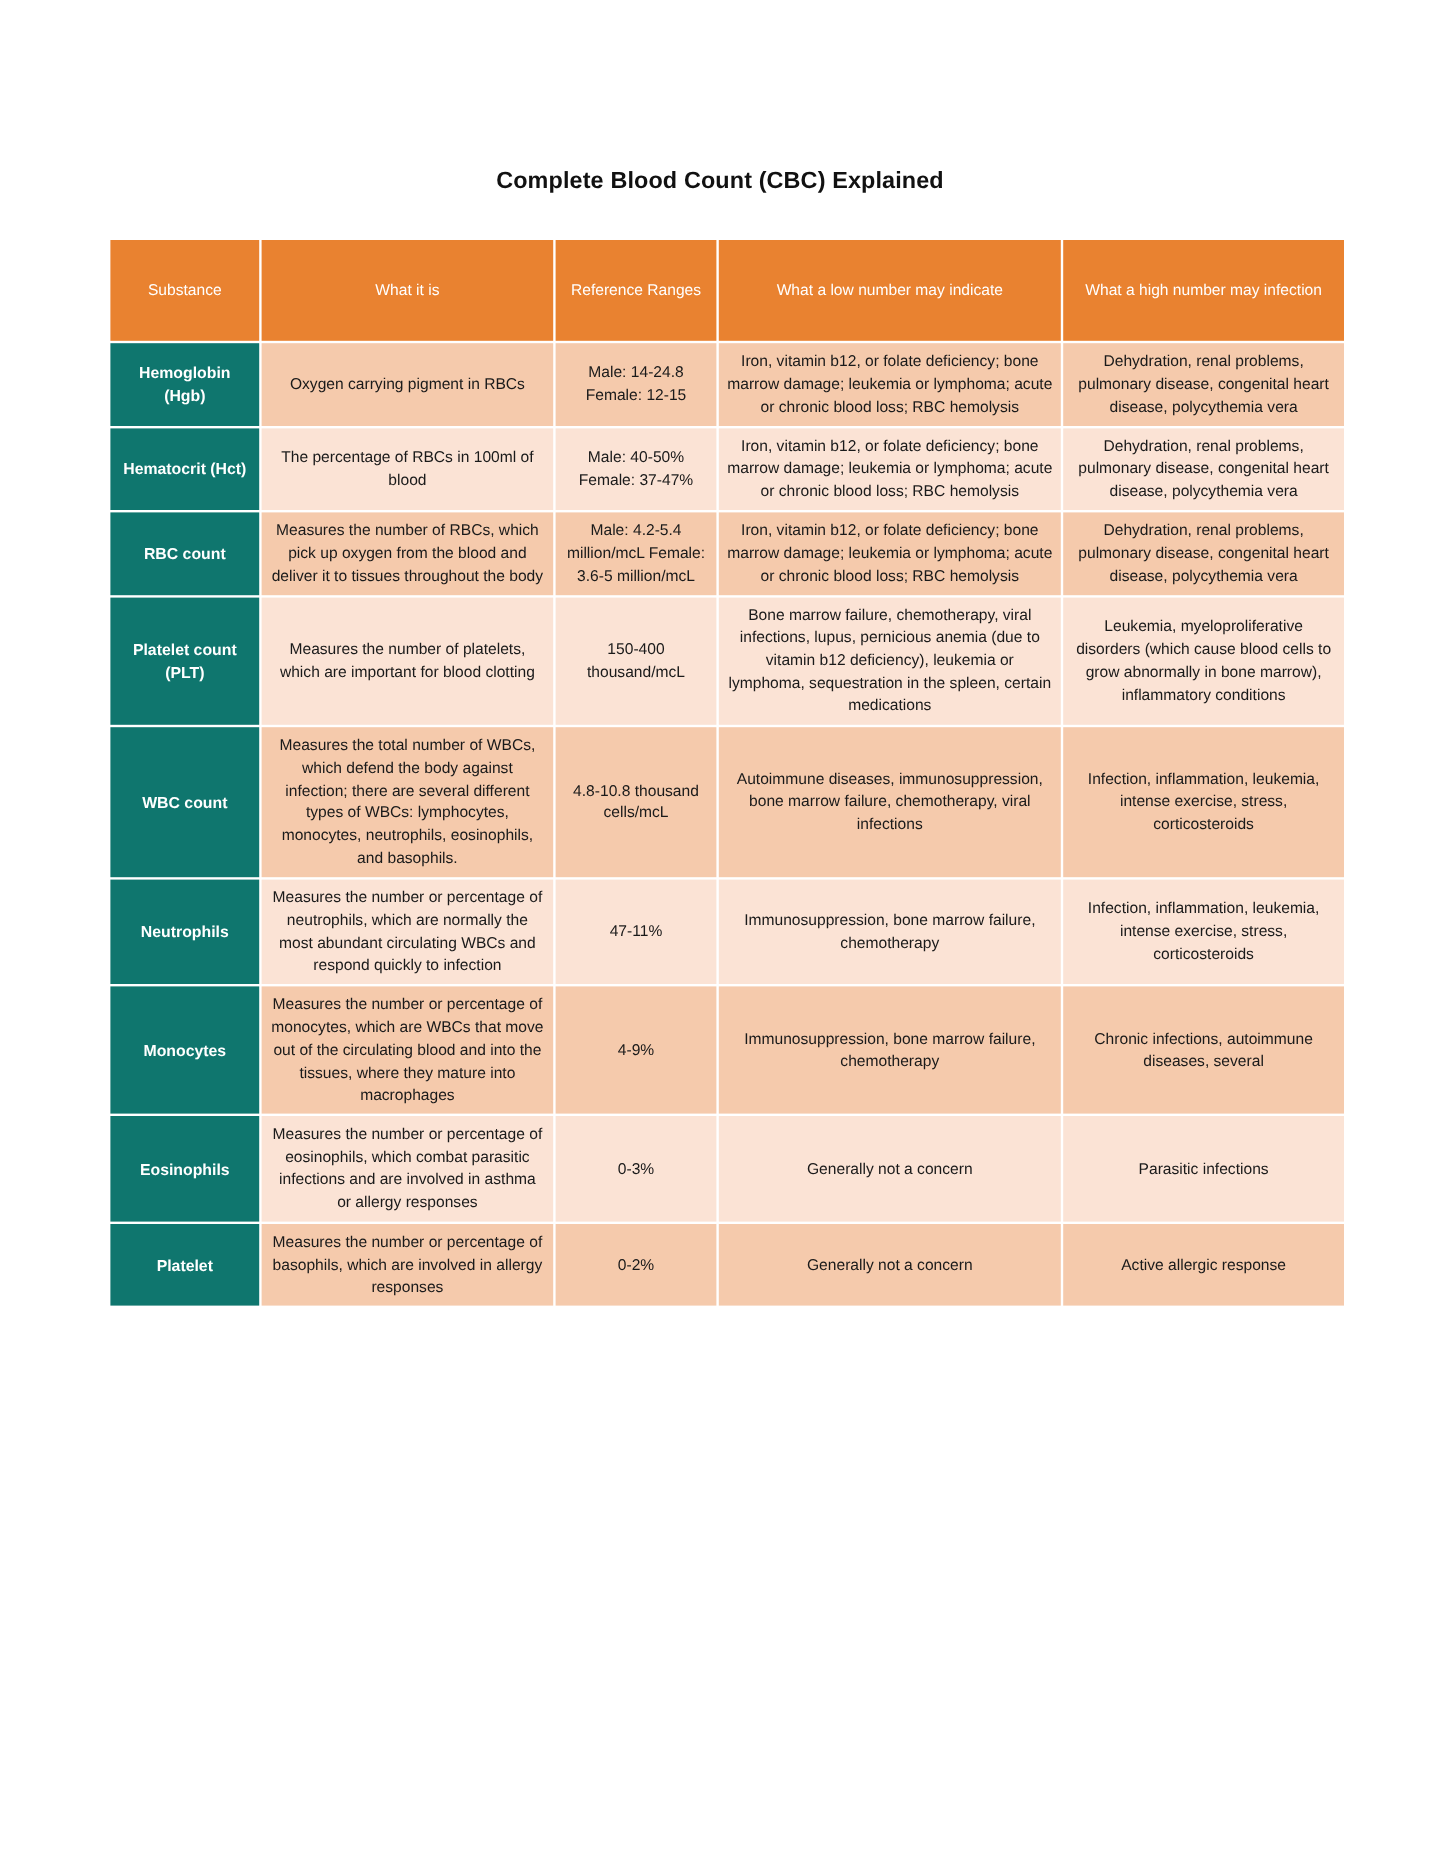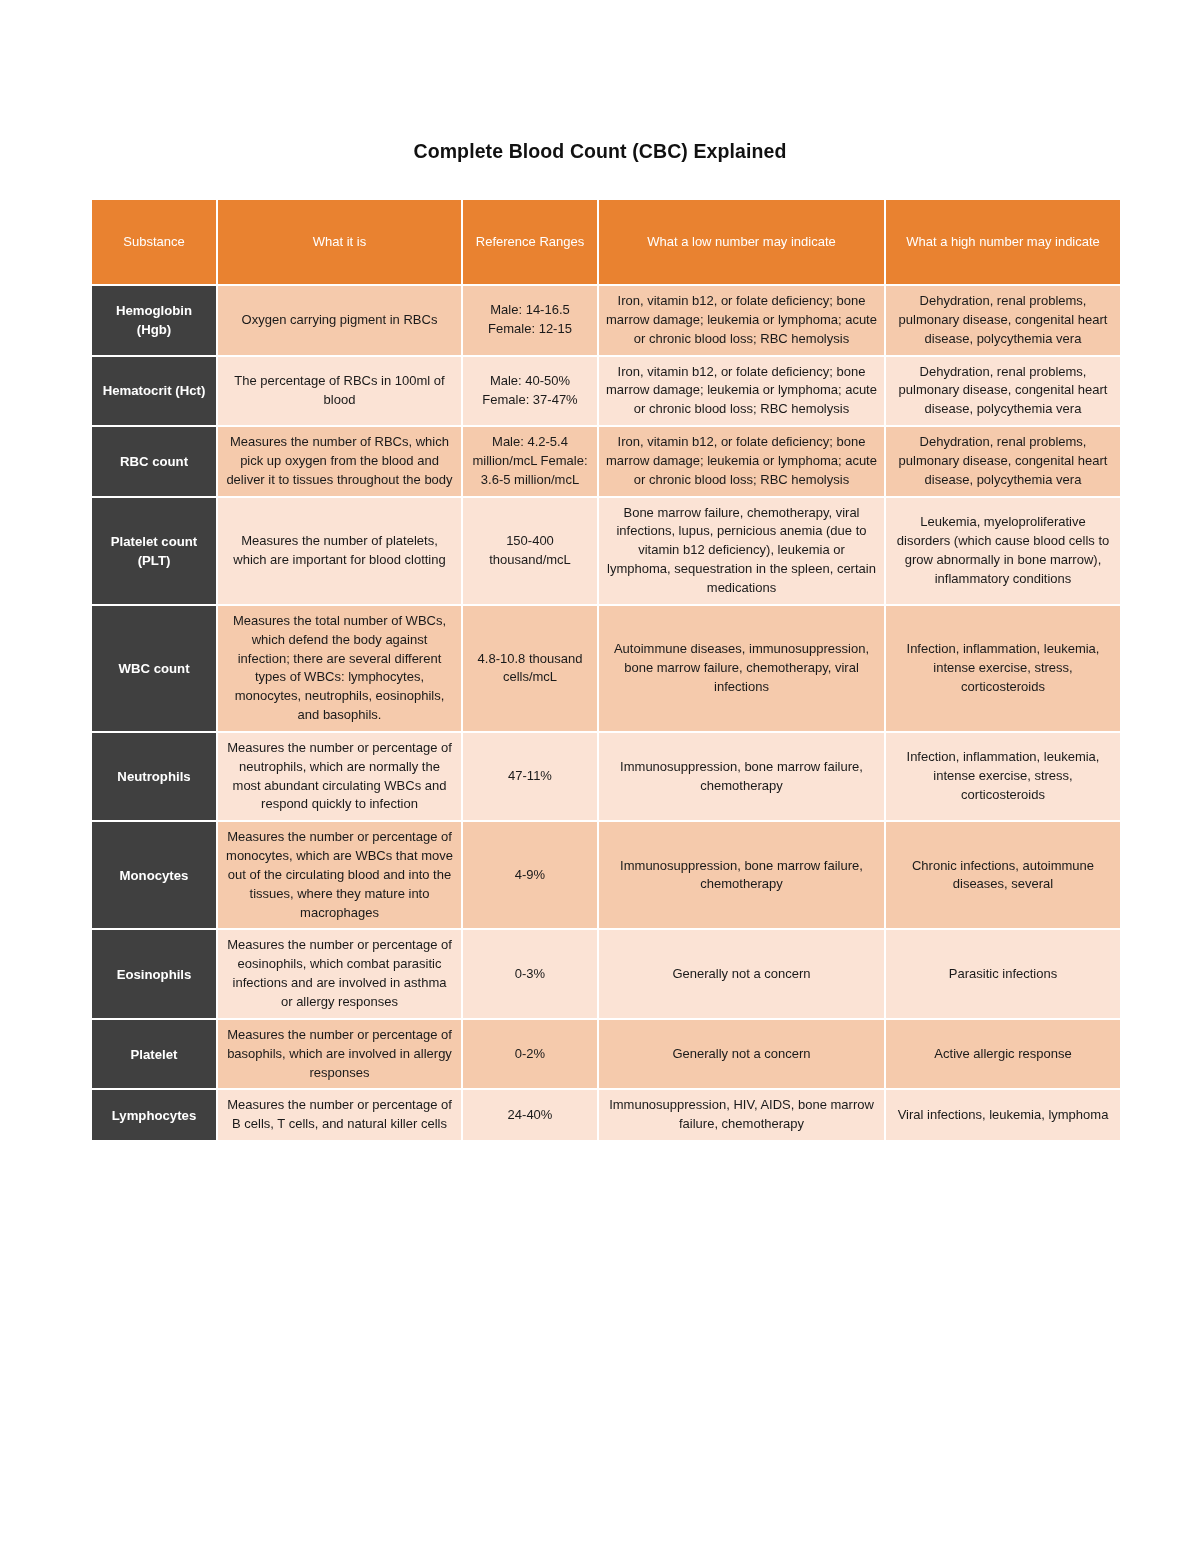--- a/index.html
+++ b/index.html
@@ -60,21 +60,21 @@
 
   thead th {
     background: #E98230;
     color: #ffffff;
     font-weight: normal;
     font-size: 13.6px;
     height: 84px;
     padding: 6px 10px;
   }
   td.substance-cell {
-    background: #404040;
+    background: #0f766e;
     color: #ffffff;
     font-weight: bold;
     font-size: 13.2px;
   }
   tr.band-dark td.body-cell { background: #F5CAAC; }
   tr.band-light td.body-cell { background: #FBE3D5; }
   td.body-cell { color: #1a1a1a; }
 </style>
 </head>
 <body>
@@ -90,28 +90,28 @@
       <col class="c-ref">
       <col class="c-low">
       <col class="c-high">
     </colgroup>
     <thead>
       <tr>
         <th>Substance</th>
         <th>What it is</th>
         <th>Reference Ranges</th>
         <th>What a low number may indicate</th>
-        <th>What a high number may indicate</th>
+        <th>What a high number may infection</th>
       </tr>
     </thead>
     <tbody>
       <tr class="band-dark">
         <td class="substance-cell">Hemoglobin (Hgb)</td>
         <td class="body-cell">Oxygen carrying pigment in RBCs</td>
-        <td class="body-cell">Male: 14-16.5 Female: 12-15</td>
+        <td class="body-cell">Male: 14-24.8 Female: 12-15</td>
         <td class="body-cell">Iron, vitamin b12, or folate deficiency; bone marrow damage; leukemia or lymphoma; acute or chronic blood loss; RBC hemolysis</td>
         <td class="body-cell">Dehydration, renal problems, pulmonary disease, congenital heart disease, polycythemia vera</td>
       </tr>
       <tr class="band-light">
         <td class="substance-cell">Hematocrit (Hct)</td>
         <td class="body-cell">The percentage of RBCs in 100ml of blood</td>
         <td class="body-cell">Male: 40-50% Female: 37-47%</td>
         <td class="body-cell">Iron, vitamin b12, or folate deficiency; bone marrow damage; leukemia or lymphoma; acute or chronic blood loss; RBC hemolysis</td>
         <td class="body-cell">Dehydration, renal problems, pulmonary disease, congenital heart disease, polycythemia vera</td>
       </tr>
@@ -157,23 +157,16 @@
         <td class="body-cell">Generally not a concern</td>
         <td class="body-cell">Parasitic infections</td>
       </tr>
       <tr class="band-dark">
         <td class="substance-cell">Platelet</td>
         <td class="body-cell">Measures the number or percentage of basophils, which are involved in allergy responses</td>
         <td class="body-cell">0-2%</td>
         <td class="body-cell">Generally not a concern</td>
         <td class="body-cell">Active allergic response</td>
       </tr>
-      <tr class="band-light">
-        <td class="substance-cell">Lymphocytes</td>
-        <td class="body-cell">Measures the number or percentage of B cells, T cells, and natural killer cells</td>
-        <td class="body-cell">24-40%</td>
-        <td class="body-cell">Immunosuppression, HIV, AIDS, bone marrow failure, chemotherapy</td>
-        <td class="body-cell">Viral infections, leukemia, lymphoma</td>
-      </tr>
     </tbody>
   </table>
 
 </div>
 
 </body></html>

